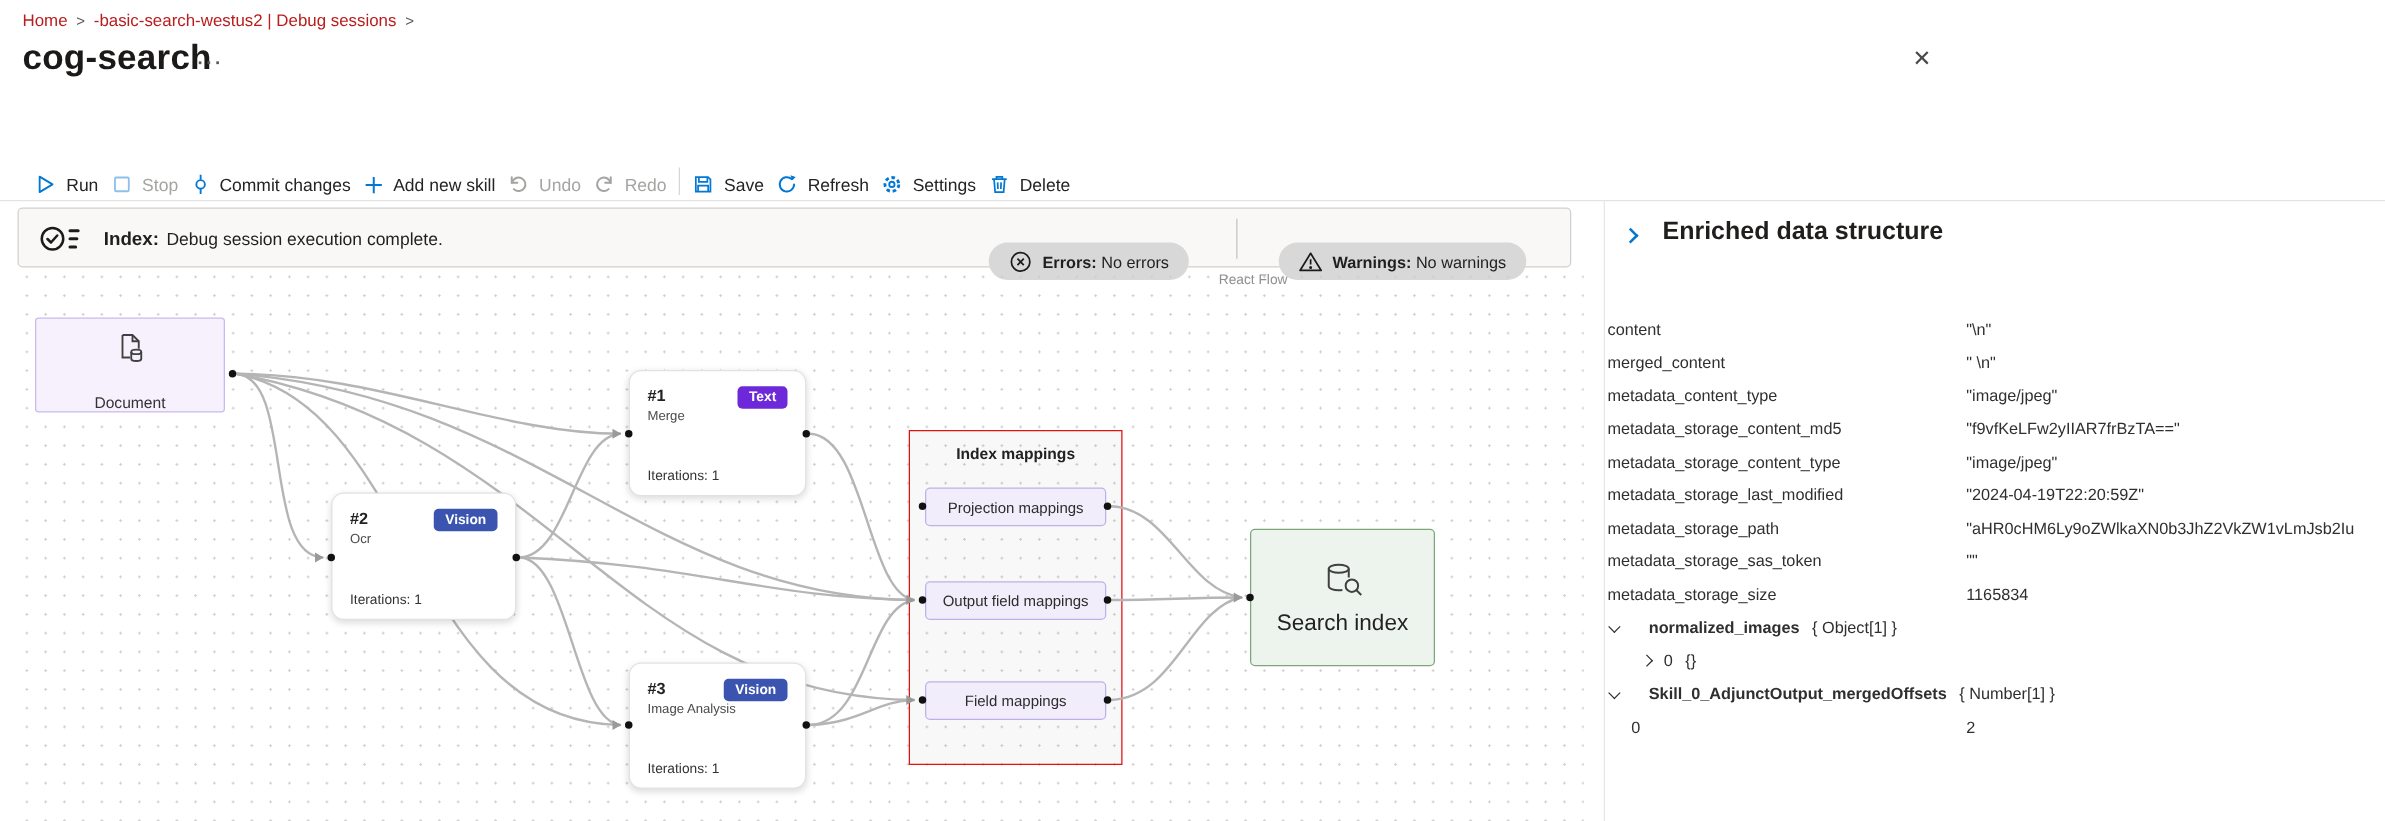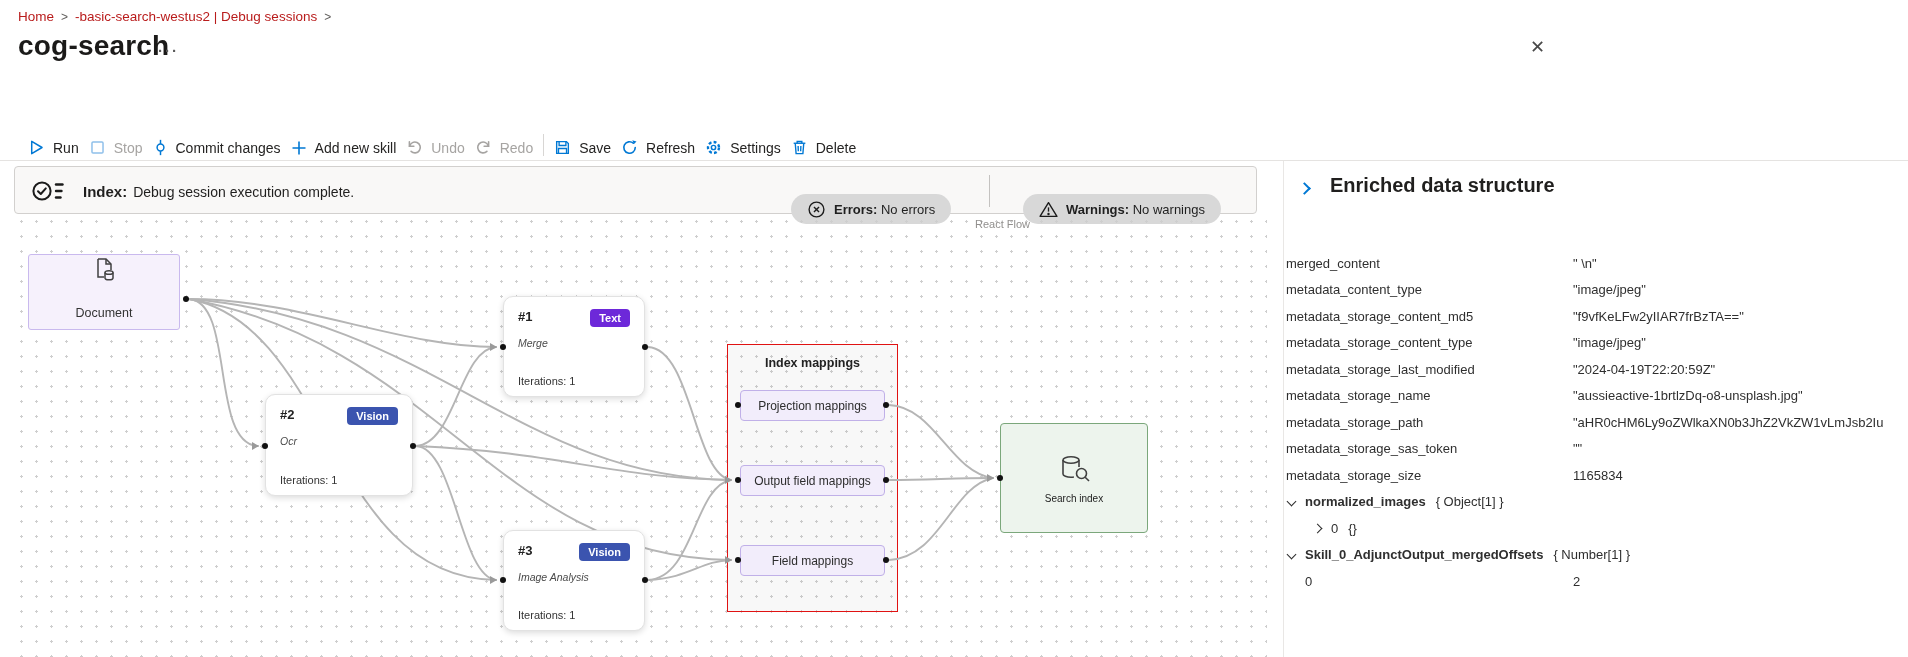--- a/index.html
+++ b/index.html
@@ -35,50 +35,50 @@
   .canvas { position:absolute; left:14px; top:214px; width:1253px; height:443px;
             background-image:radial-gradient(circle, #cecece 1.1px, transparent 1.1px);
             background-size:15px 15px; }
   .rf-attrib { position:absolute; left:958px; top:218px; width:72px; text-align:right; font-size:11px; color:#918f8d; }
 
   .group-box { position:absolute; left:727px; top:344px; width:171px; height:268px; border:1.6px solid #e01212; background:rgba(125,125,125,.055); z-index:1; }
   .group-title { position:absolute; left:727px; top:356px; width:171px; text-align:center; font-size:12.5px; font-weight:600; color:#222; z-index:1; }
 
   .edges { position:absolute; left:0; top:0; width:1160px; height:657px; z-index:2; pointer-events:none; }
 
-  .doc-node { position:absolute; left:28px; top:254px; width:152px; height:76px; background:#f6f1fc; border:1px solid #c9b9ee; border-radius:3px; display:flex; flex-direction:column; align-items:center; justify-content:flex-start; gap:21px; z-index:3; cursor:pointer; }
+  .doc-node { position:absolute; left:28px; top:254px; width:152px; height:76px; background:#f6f1fc; border:1px solid #c9b9ee; border-radius:3px; display:flex; flex-direction:column; align-items:center; justify-content:flex-end; gap:21px; z-index:3; cursor:pointer; }
   .doc-node .lbl { font-size:12.5px; color:#333; }
 
   .skill-node { position:absolute; width:142px; height:101px; background:#fff; border:1px solid #e2e2e2; border-radius:10px; box-shadow:0 2px 6px rgba(0,0,0,.14); padding:12px 14px 9px; z-index:3; cursor:pointer; }
   .sk-row { display:flex; justify-content:space-between; align-items:flex-start; }
   .sk-num { font-size:13px; font-weight:700; color:#222; }
-  .sk-name { font-size:10.5px; color:#4a4a4a; margin-top:10px;font-style:italic; }
+  .sk-name { font-size:10.5px; color:#4a4a4a; margin-top:0; }
   .sk-iter { position:absolute; left:14px; bottom:9px; font-size:11px; color:#333; }
   .badge { font-size:11px; font-weight:700; color:#fff; padding:2.5px 9px; border-radius:4px; line-height:1.2; }
   .badge.text { background:#6d28d9; }
   .badge.vision { background:#3b54af; }
 
   .map-box { position:absolute; width:145px; height:31px; background:#f2edfb; border:1px solid #c0b0e8; border-radius:4px; display:flex; align-items:center; justify-content:center; font-size:12px; color:#2d2d2d; z-index:3; cursor:pointer; }
 
   .search-node { position:absolute; left:1000px; top:423px; width:148px; height:110px; background:#edf4ed; border:1px solid #7ba77b; border-radius:4px; display:flex; flex-direction:column; align-items:center; justify-content:center; gap:8px; z-index:3; cursor:pointer; }
-  .search-node .lbl { font-size:10px; color:#222; }
+  .search-node .lbl { font-size:18px; color:#222; }
 
   .dot { position:absolute; width:6px; height:6px; border-radius:50%; background:#111; z-index:4; }
   .arrowhead { position:absolute; width:0; height:0; border-left:7px solid #9a9a9a; border-top:4.5px solid transparent; border-bottom:4.5px solid transparent; z-index:4; }
 
   
   .panel-title { position:absolute; left:1330px; top:174px; font-size:20px; font-weight:600; color:#201f1e; }
   .chv { display:inline-block; width:7px; height:7px; border-right:1.8px solid #2b2b2b; border-bottom:1.8px solid #2b2b2b; }
   .chv.right { transform:rotate(-45deg); }
   .chv.down { transform:rotate(45deg); }
   .chv.hdr { position:absolute; left:1300px; top:184px; width:9px; height:9px; border-width:2px; border-color:#0078d4; transform:rotate(-45deg); cursor:pointer; }
 
   .panel-rows { position:absolute; left:1286px; top:250px; width:622px; }
   .prow { position:relative; height:26.5px; display:flex; align-items:center; font-size:13px; color:#2f2f2f; }
-  .pkey {} .bold { font-weight:700; }
+  .pkey {} .bold { font-weight:700;margin-left:14px; }
   .pval { position:absolute; left:287px; white-space:nowrap; }
   .ptype { margin-left:10px; color:#2f2f2f; }
   .pinline { margin-left:10px; }
   .prow .chv { margin-right:10px; margin-left:2px; cursor:pointer; }
   .prow.sub1 { padding-left:26px; }
   .prow.sub2 { padding-left:19px; }
 </style>
 </head>
 <body>
 
@@ -301,42 +301,42 @@
   <div class="arrowhead" style="left:490px; top:575.5px;"></div>
   <div class="arrowhead" style="left:725px; top:475.5px;"></div>
   <div class="arrowhead" style="left:725px; top:555.5px;"></div>
   <div class="arrowhead" style="left:987px; top:473.5px;"></div>
 
   <span class="chv hdr"></span>
   <div class="panel-title">Enriched data structure</div>
 
   <div class="panel-rows">
     <div class="prow">
+        <span class="pkey">content</span>
+        <span class="pval">"\n"</span>
+      </div>
+    <div class="prow">
         <span class="pkey">merged_content</span>
         <span class="pval">" \n"</span>
       </div>
     <div class="prow">
         <span class="pkey">metadata_content_type</span>
         <span class="pval">"image/jpeg"</span>
       </div>
     <div class="prow">
         <span class="pkey">metadata_storage_content_md5</span>
         <span class="pval">"f9vfKeLFw2yIIAR7frBzTA=="</span>
       </div>
     <div class="prow">
         <span class="pkey">metadata_storage_content_type</span>
         <span class="pval">"image/jpeg"</span>
       </div>
     <div class="prow">
         <span class="pkey">metadata_storage_last_modified</span>
         <span class="pval">"2024-04-19T22:20:59Z"</span>
-      </div>
-    <div class="prow">
-        <span class="pkey">metadata_storage_name</span>
-        <span class="pval">"aussieactive-1brtlzDq-o8-unsplash.jpg"</span>
       </div>
     <div class="prow">
         <span class="pkey">metadata_storage_path</span>
         <span class="pval">"aHR0cHM6Ly9oZWlkaXN0b3JhZ2VkZW1vLmJsb2Iu</span>
       </div>
     <div class="prow">
         <span class="pkey">metadata_storage_sas_token</span>
         <span class="pval">""</span>
       </div>
     <div class="prow">

